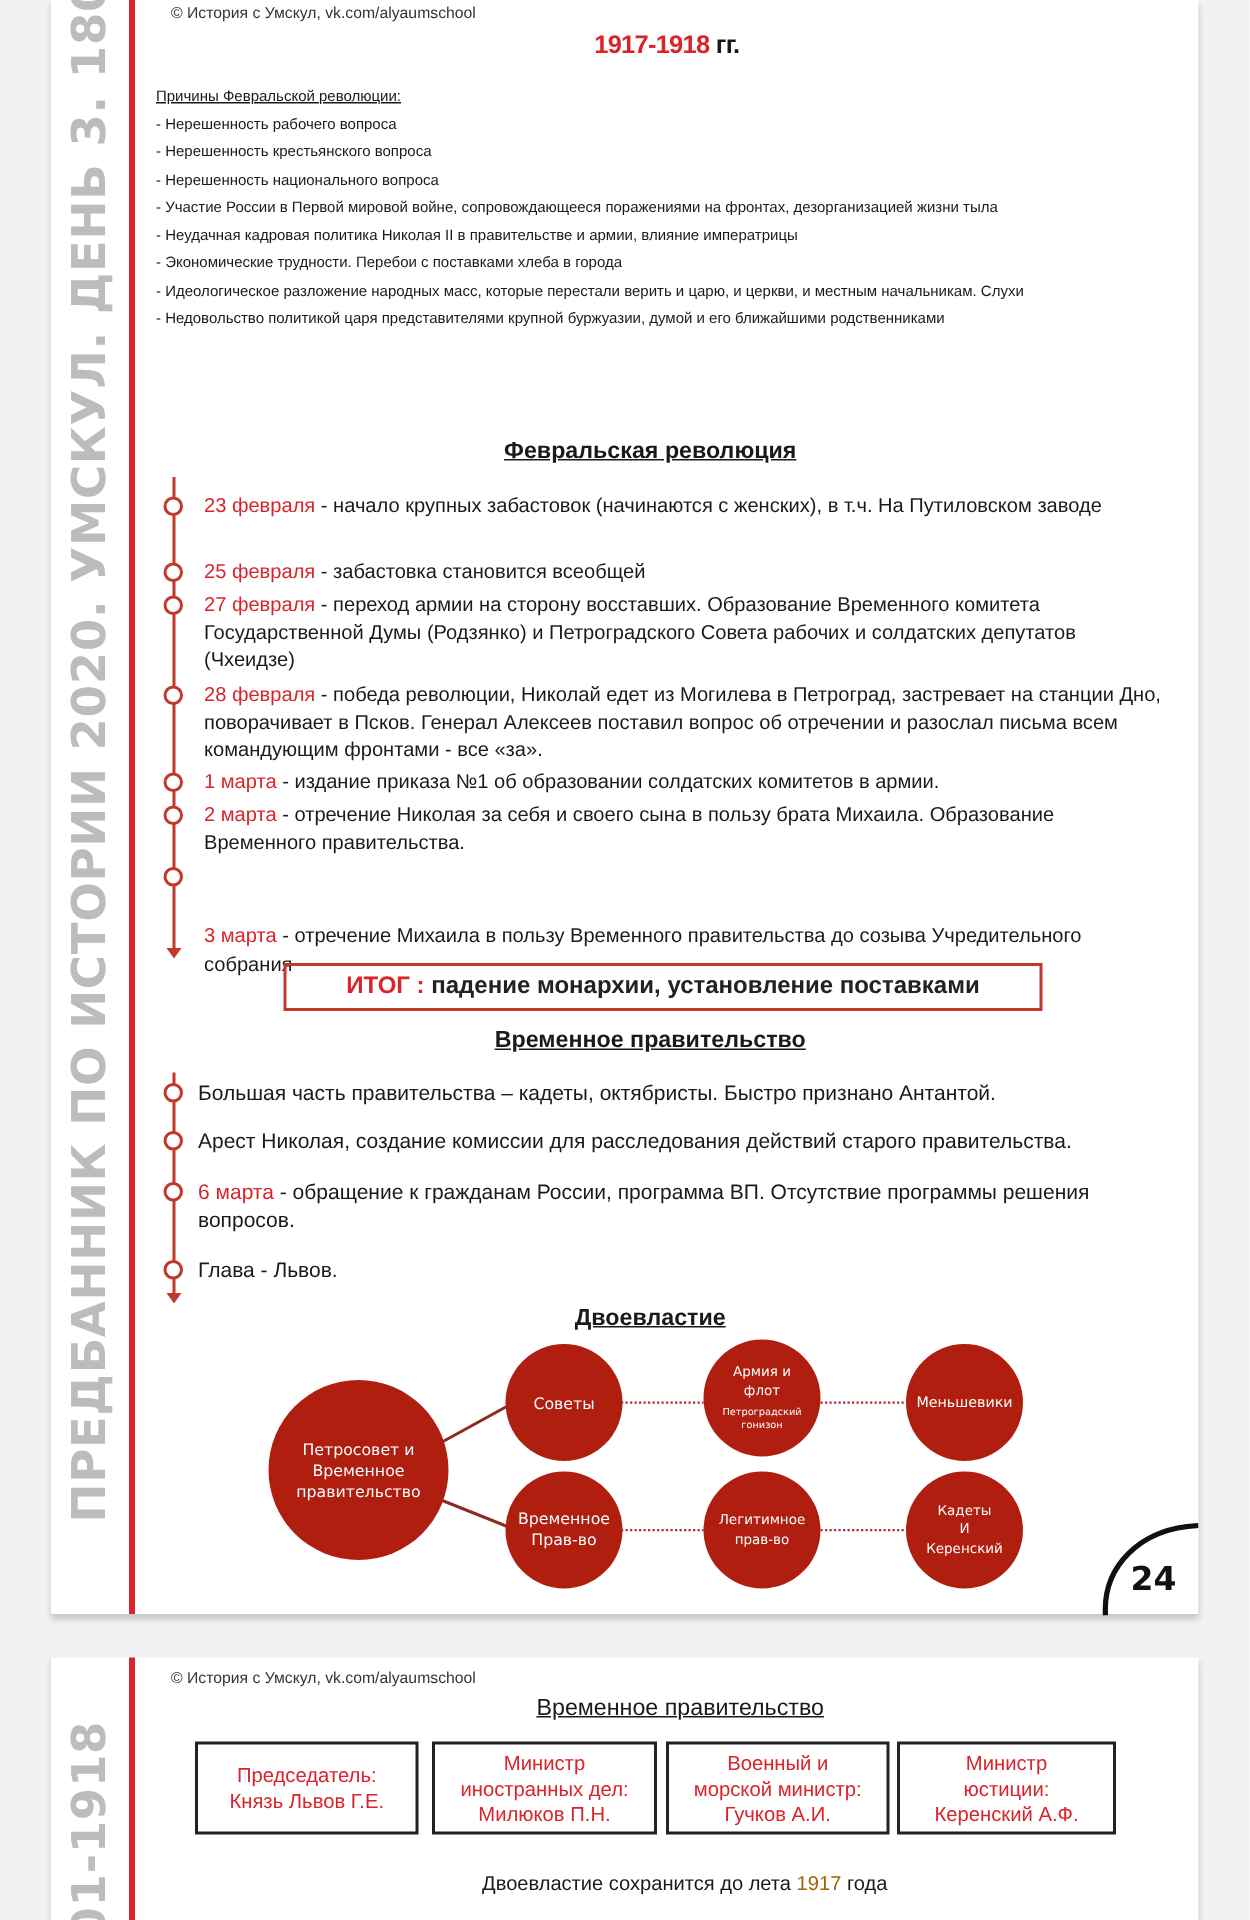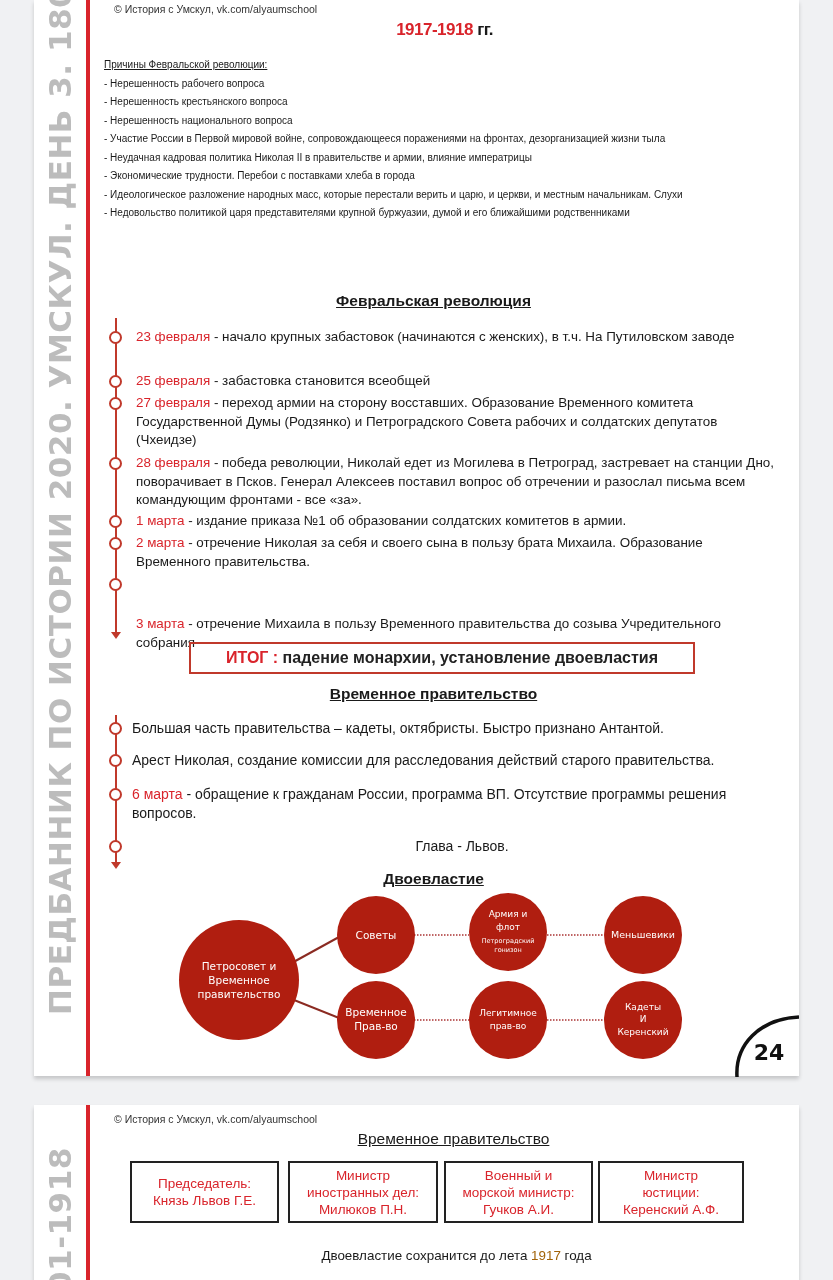--- a/index.html
+++ b/index.html
@@ -85,39 +85,39 @@
   <div class="dot" style="top:515px;"></div>
   <div class="tl-item" style="top:512px;"><span class="date">1 марта</span><span> - издание приказа №1 об образовании солдатских комитетов в армии.</span></div>
 
   <div class="dot" style="top:537px;"></div>
   <div class="tl-item" style="top:534px;"><span class="date">2 марта</span><span> - отречение Николая за себя и своего сына в пользу брата Михаила. Образование Временного правительства.</span></div>
 
   <div class="dot" style="top:578px;"></div>
   <div class="tl-item" style="top:575px;margin-top:40px;"><span class="date">3 марта</span><span> - отречение Михаила в пользу Временного правительства до созыва Учредительного собрания</span></div>
 
   <div class="result-box">
-    <span style="color:#d9242b">ИТОГ : </span><span>падение монархии, установление двоевластия</span>
+    <span style="color:#d9242b">ИТОГ : </span><span>падение монархии, установление поставками</span>
   </div>
 
   <div class="section-h" style="top:685px;">Временное правительство</div>
 
   <div class="timeline-line" style="top:715px;height:150px;"></div>
   <div class="arrow" style="top:862px;"></div>
 
   <div class="dot" style="top:722px;"></div>
   <div class="vp-item" style="top:719px;"><span class="date" style="color:#d9242b"></span><span>Большая часть правительства – кадеты, октябристы. Быстро признано Антантой.</span></div>
 
   <div class="dot" style="top:754px;"></div>
   <div class="vp-item" style="top:751px;"><span class="date" style="color:#d9242b"></span><span>Арест Николая, создание комиссии для расследования действий старого правительства.</span></div>
 
   <div class="dot" style="top:788px;"></div>
   <div class="vp-item" style="top:785px;"><span class="date" style="color:#d9242b">6 марта</span><span> - обращение к гражданам России, программа ВП. Отсутствие программы решения вопросов.</span></div>
 
   <div class="dot" style="top:840px;"></div>
-  <div class="vp-item" style="top:837px;text-align:center;"><span class="date" style="color:#d9242b"></span><span> Глава - Львов.</span></div>
+  <div class="vp-item" style="top:837px;"><span class="date" style="color:#d9242b"></span><span> Глава - Львов.</span></div>
 
   <div class="section-h" style="top:870px;text-decoration:underline;">Двоевластие</div>
 
   <svg class="diagram" width="560" height="180" viewBox="0 0 560 180">
     <line x1="115" y1="80" x2="175" y2="47" stroke="#8b2b22" stroke-width="2"></line>
     <line x1="120" y1="106" x2="175" y2="128" stroke="#8b2b22" stroke-width="2"></line>
     <line x1="250" y1="45" x2="305" y2="45" stroke="#a33" stroke-width="1.5" stroke-dasharray="1.5,1.5"></line>
     <line x1="383" y1="45" x2="440" y2="45" stroke="#a33" stroke-width="1.5" stroke-dasharray="1.5,1.5"></line>
     <line x1="250" y1="130" x2="305" y2="130" stroke="#a33" stroke-width="1.5" stroke-dasharray="1.5,1.5"></line>
     <line x1="383" y1="130" x2="440" y2="130" stroke="#a33" stroke-width="1.5" stroke-dasharray="1.5,1.5"></line>

